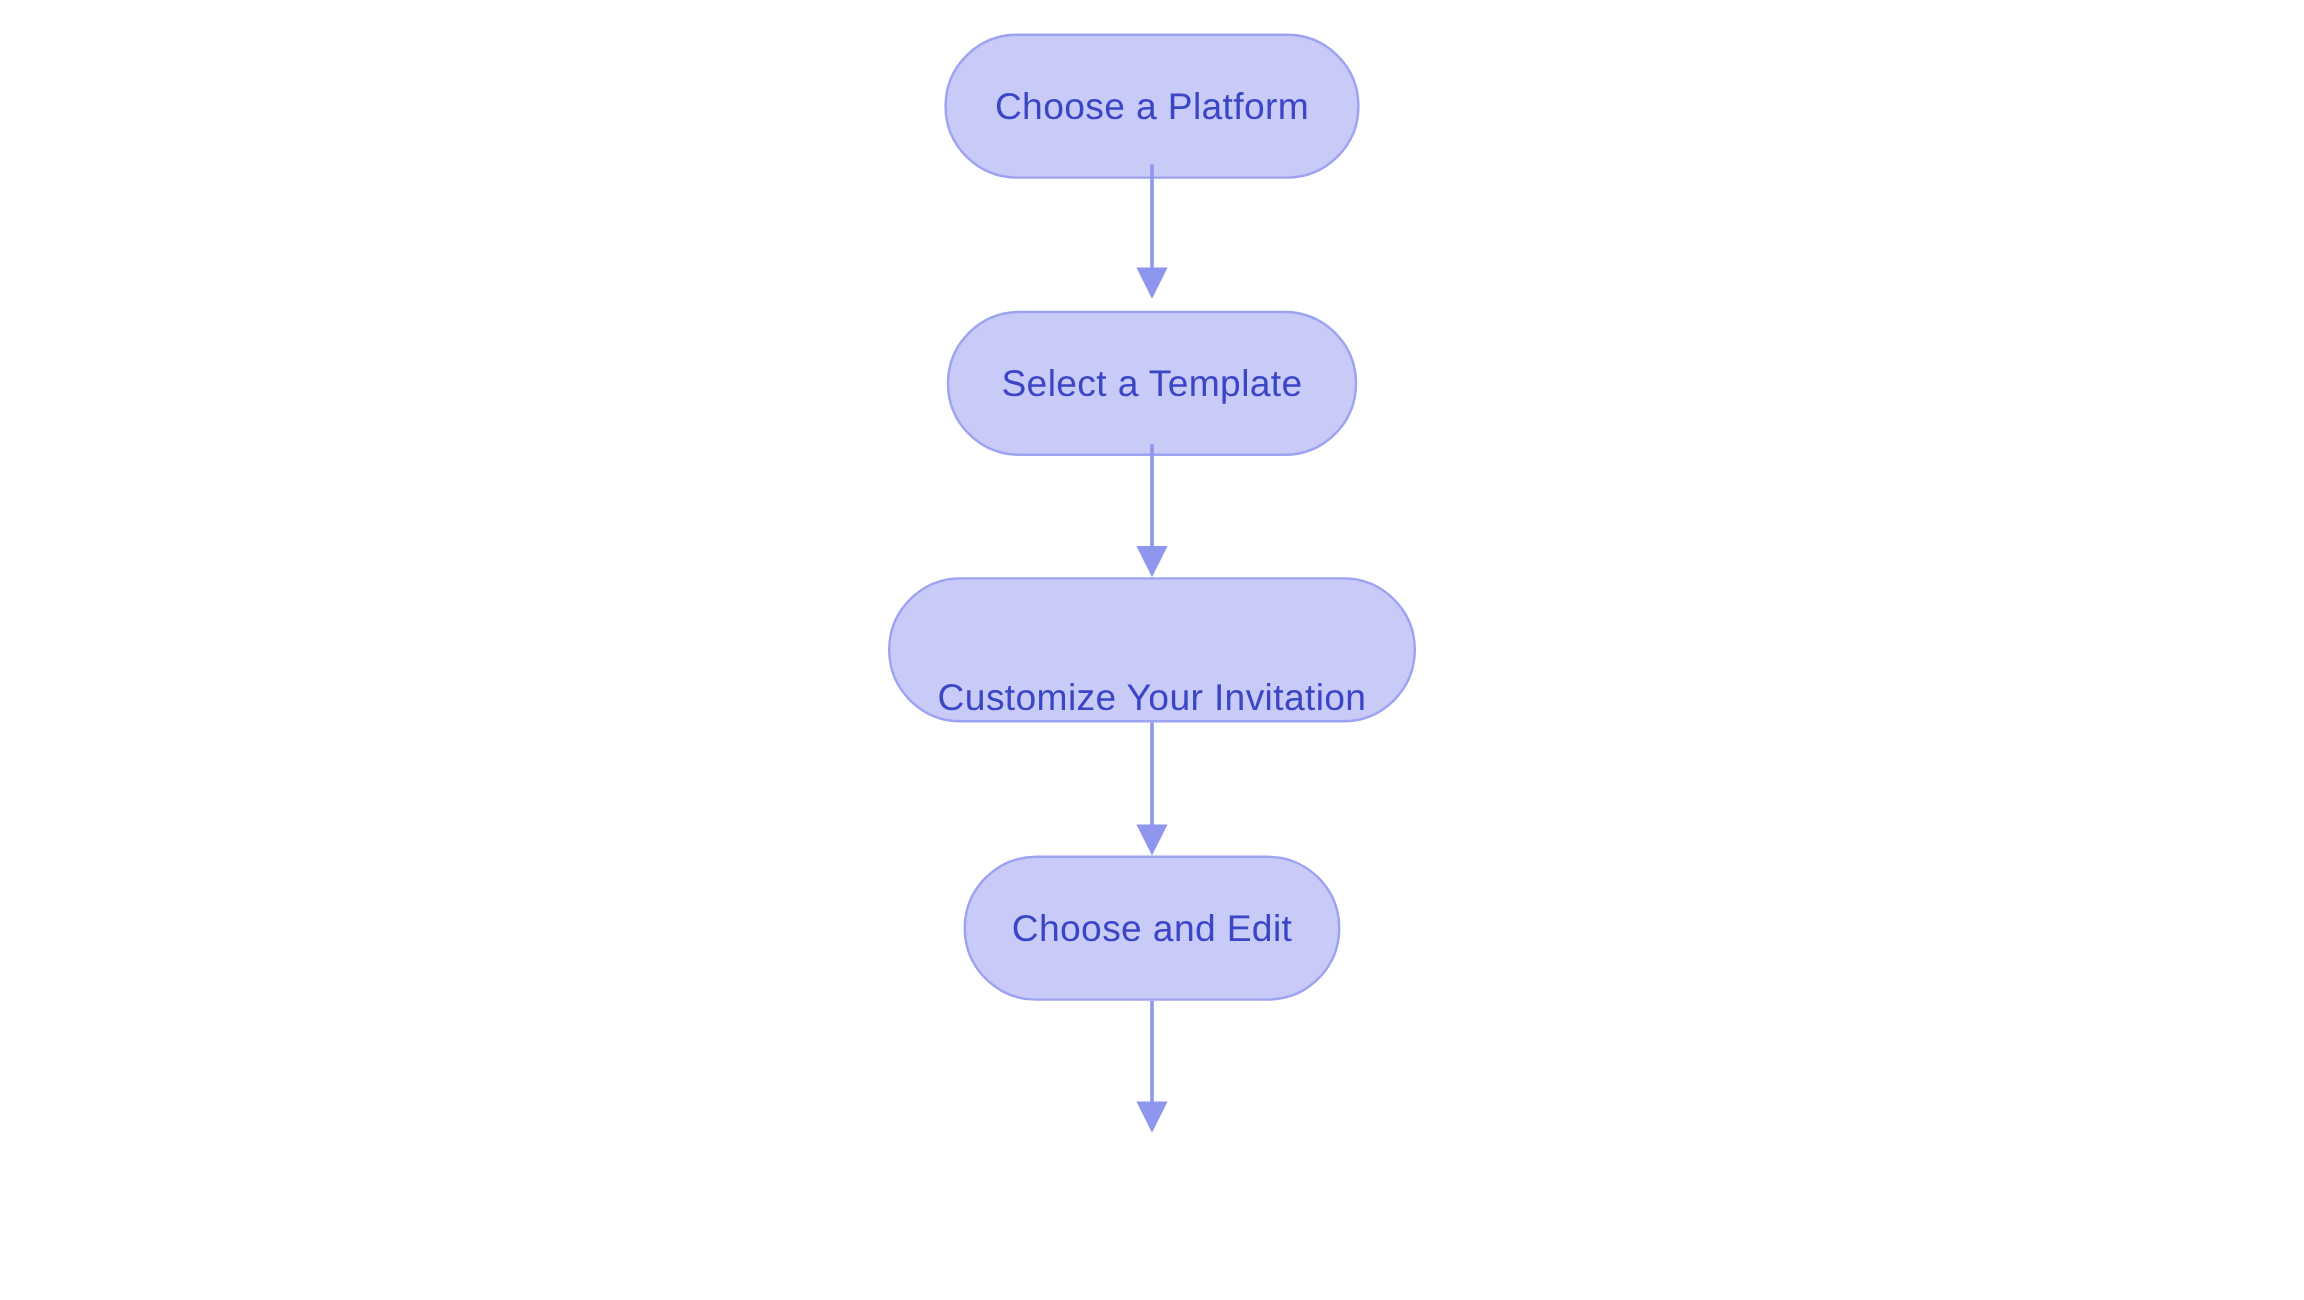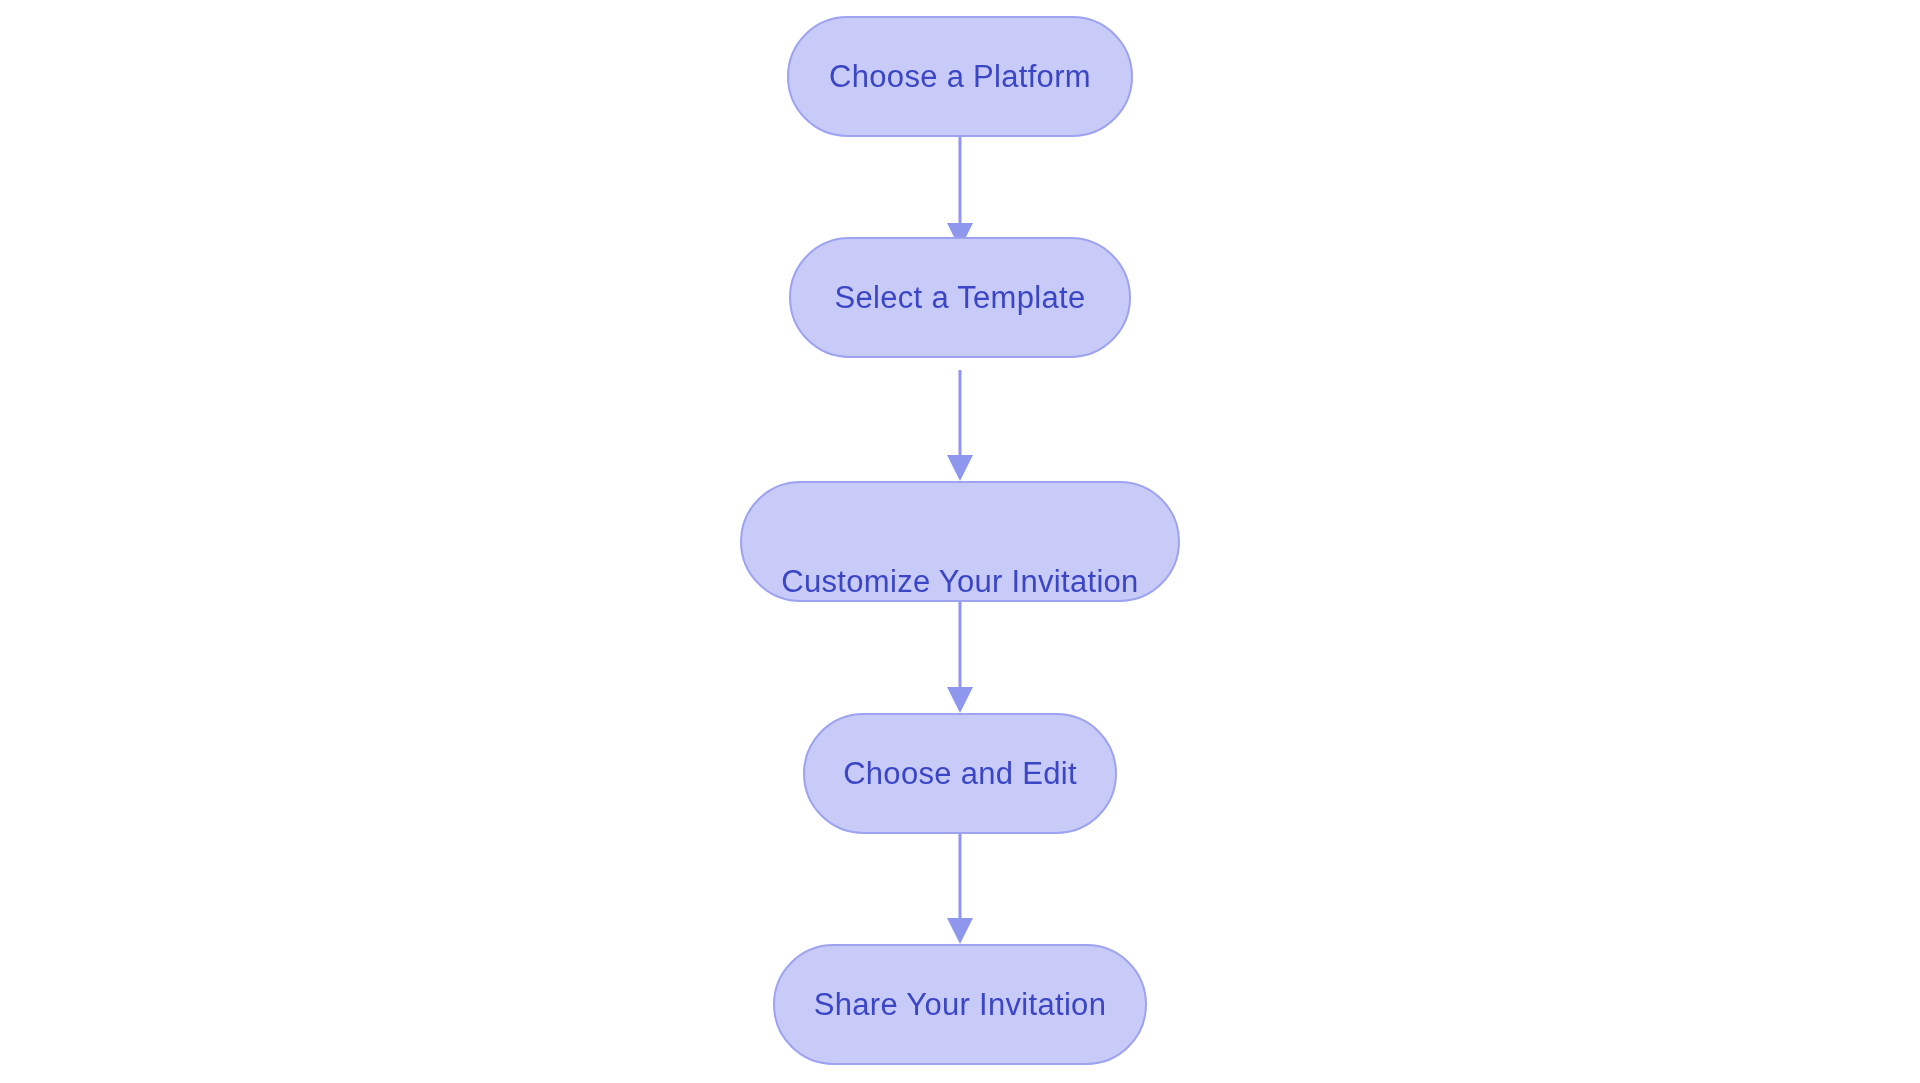--- a/index.html
+++ b/index.html
@@ -31,22 +31,22 @@
     justify-content: center;
     background: var(--node-fill);
     border: 2px solid var(--node-border);
     border-radius: 62px;
     color: var(--node-text);
     font-size: 31px;
     font-weight: 400;
     letter-spacing: 0.3px;
     white-space: nowrap;
   }
-  .n1 { left: 787px; top: 16px;  width: 346px; }
-  .n2 { left: 789px; top: 237px; width: 342px; }
+  .n1 { left: 787px; top: 28px;  width: 346px; }
+  .n2 { left: 789px; top: 259px; width: 342px; }
   .n3 { left: 740px; top: 481px; width: 440px; align-items: flex-end; }
   .n4 { left: 803px; top: 713px; width: 314px; }
   .n5 { left: 773px; top: 944px; width: 374px; }
 
   .arrow {
     position: absolute;
     left: 947px;
     width: 26px;
   }
   .a1 { top: 137px; height: 112px; }
@@ -108,17 +108,14 @@
 
   <div class="node n4">
     <span>Choose and Edit</span>
   </div>
 
   <div class="arrow a4">
     <div class="arrow-line"></div>
     <div class="arrow-head"></div>
   </div>
 
-  <div class="node n5">
-    <span>Share Your Invitation</span>
-  </div>
 
 </div>
 
 </body></html>

